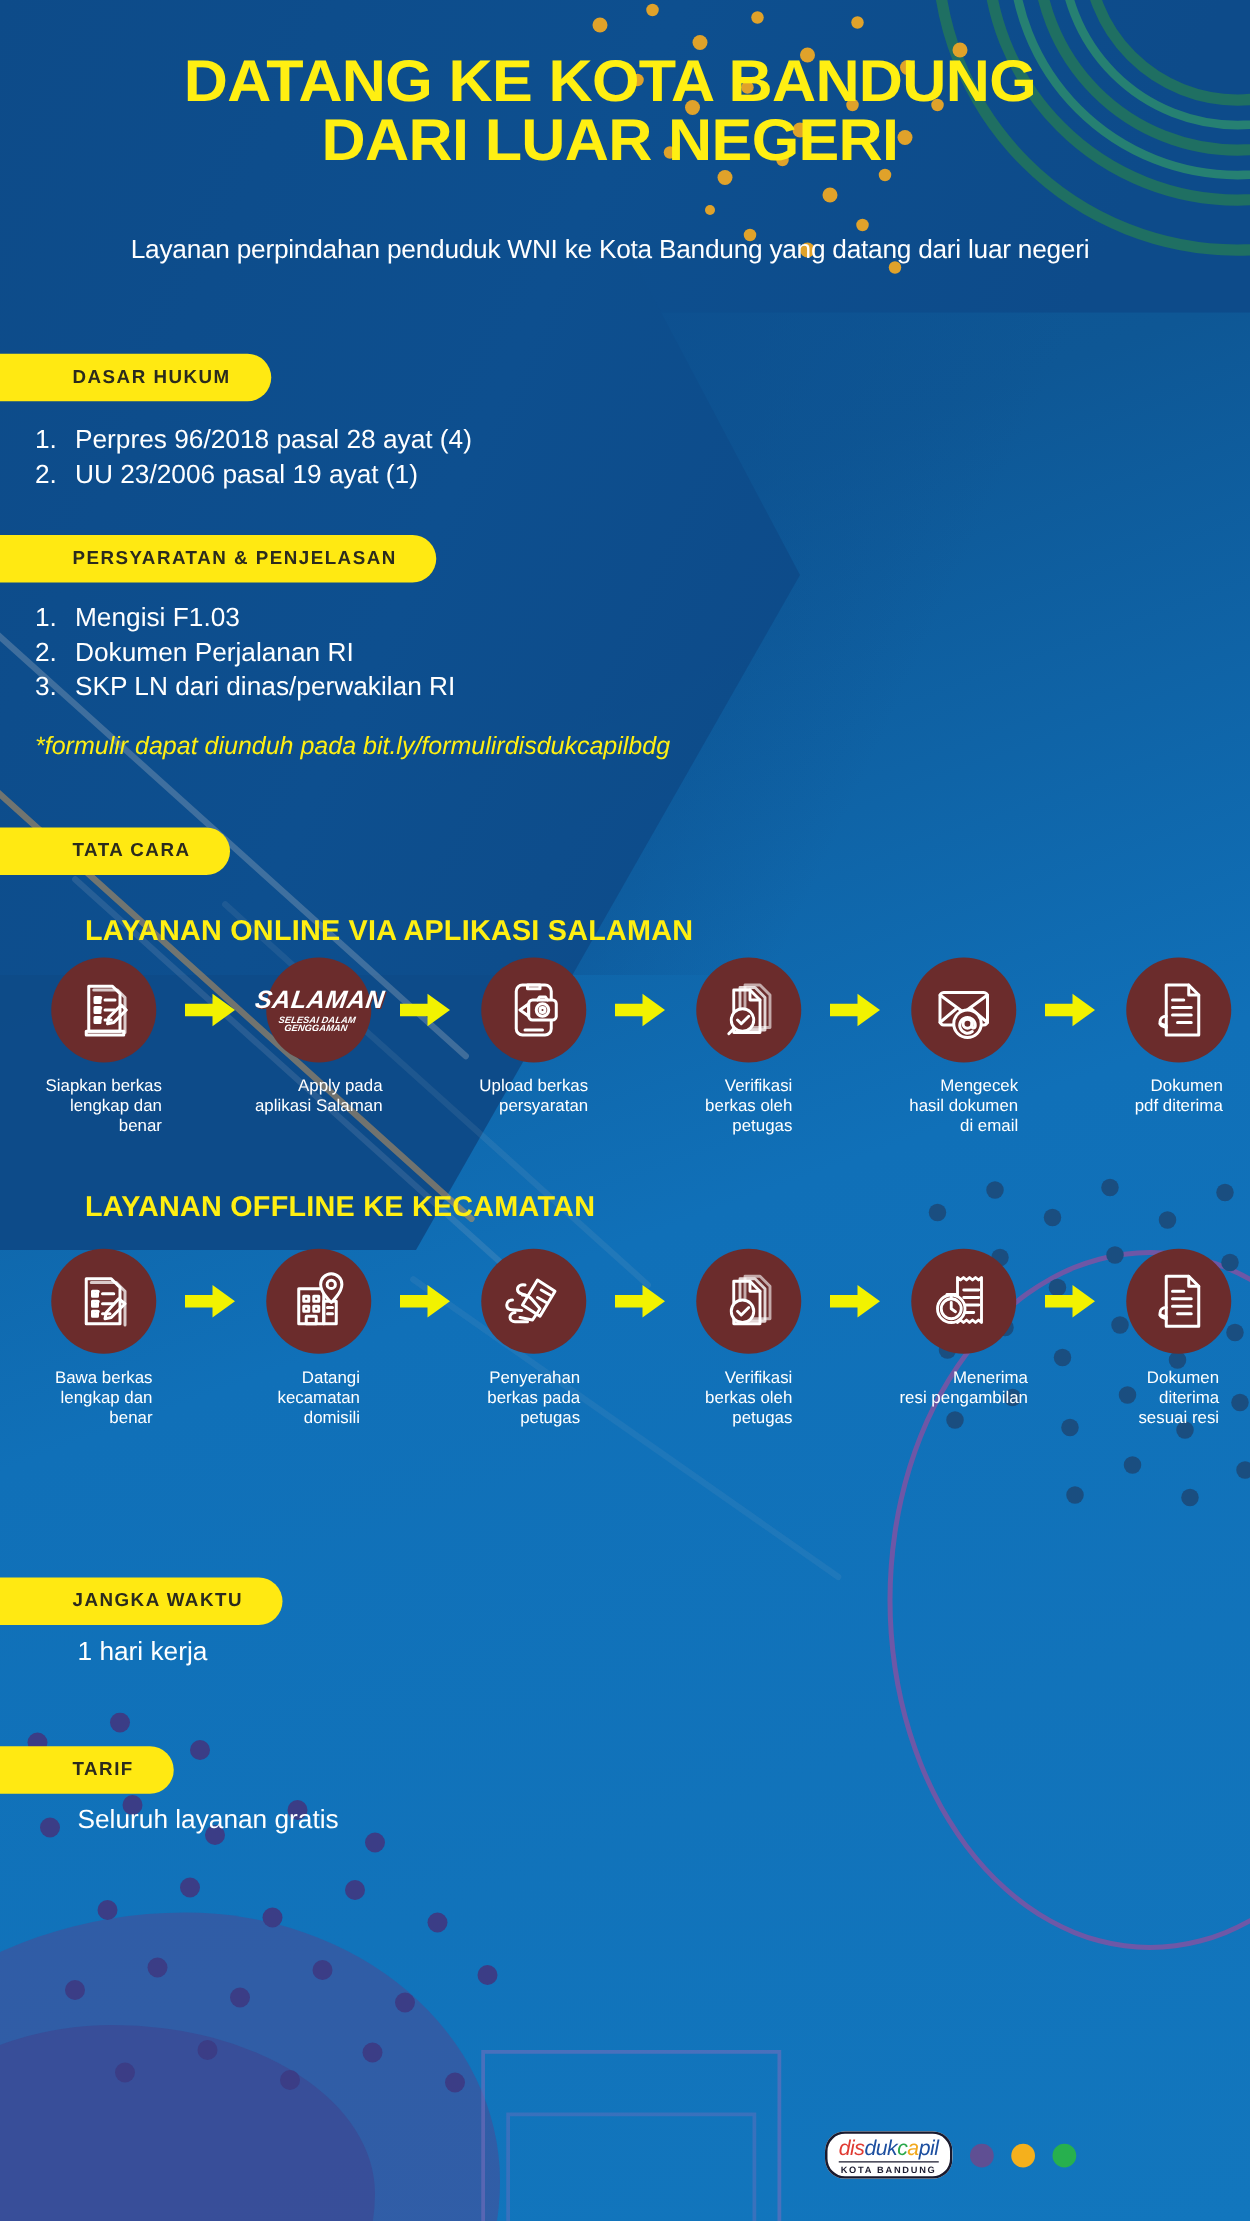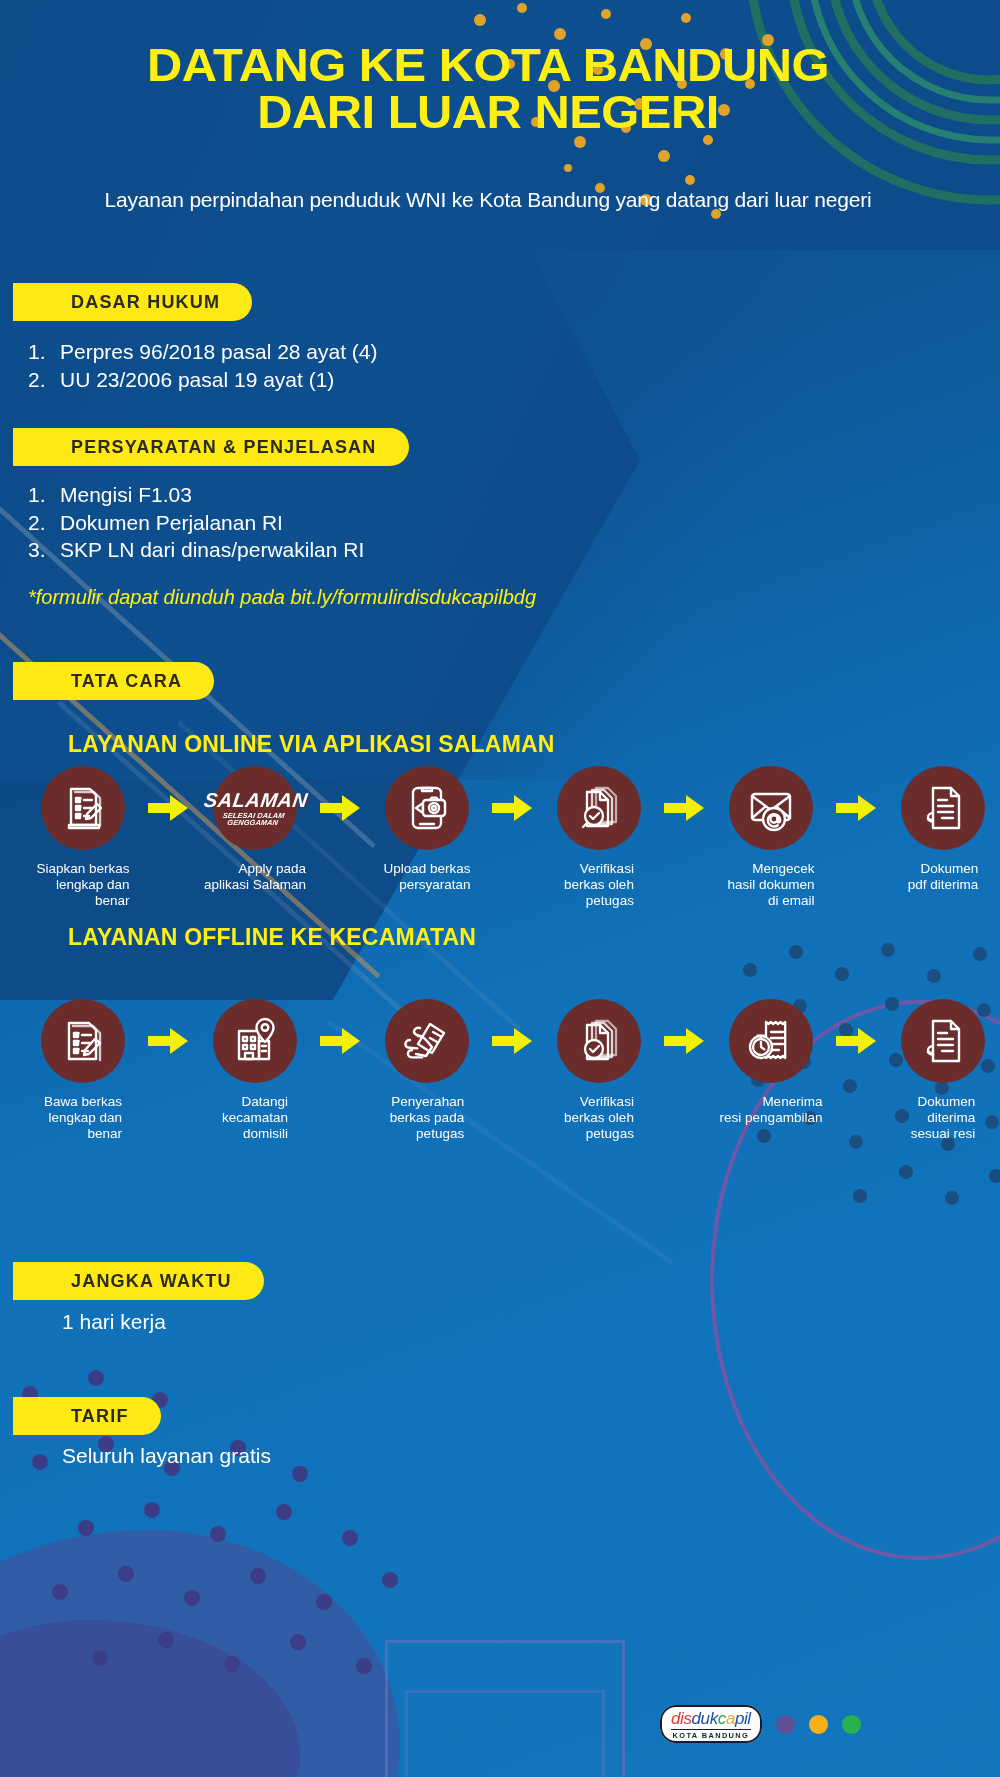--- a/index.html
+++ b/index.html
@@ -69,22 +69,22 @@
   .subtitle {
     color:#ffffff; text-align:center; font-size:21px; margin-top:53px;
     letter-spacing:-0.2px;
   }
 
   
   .pill {
     position:absolute; background:#ffe912; color:#2b2b1d;
     height:38px; line-height:38px;
     border-top-right-radius:30px; border-bottom-right-radius:30px;
-    font-weight:bold; font-size:18px; letter-spacing:1.2px;
-    padding-left:58px; padding-right:32px; left:13px;
+    font-weight:bold; font-size:15px; letter-spacing:1.2px;
+    padding-left:58px; padding-right:32px; left:0;
     white-space:nowrap; z-index:6;
   }
 
   .block { position:absolute; z-index:6; color:#ffffff; }
 
   ol.numlist { list-style:none; }
   ol.numlist li {
     color:#fff; font-size:21px; line-height:1.32; white-space:nowrap;
     display:flex; gap:10px;
   }
@@ -436,21 +436,21 @@
         <path d="M21 18h9M21 24h15M21 30h15M25 36h11"></path>
         <path d="M16 31c-3 0-5 2-5 4.5 0 2 1 3 2.6 3.6L16 40"></path>
         <path d="M11 37l5 1.6"></path>
       </svg>
     </div>
     <div class="caption">Dokumen
 pdf diterima</div>
   </div>
 </div>
 
-<div class="flow-title block" style="left:40px;top:924px">LAYANAN  OFFLINE KE KECAMATAN</div>
+<div class="flow-title block" style="left:40px;top:952px">LAYANAN  OFFLINE KE KECAMATAN</div>
 
 <div class="flow" style="left:20px;top:999px">
 
   <div class="step">
     <div class="circle">
       <svg width="52" height="52" viewBox="0 0 52 52" fill="none" stroke="#fff" stroke-width="2.4" stroke-linecap="round" stroke-linejoin="round">
         <path d="M12 8h20l7 7v29H12z"></path>
         <path d="M16 11h20l7 7v27" opacity=".75"></path>
         <path d="M17 18h4v4h-4zM17 26h4v4h-4zM17 34h4v4h-4z"></path>
         <path d="M18 19.6l1.4 1.6 2.2-3M18 27.6l1.4 1.6 2.2-3M18 35.6l1.4 1.6 2.2-3"></path>

